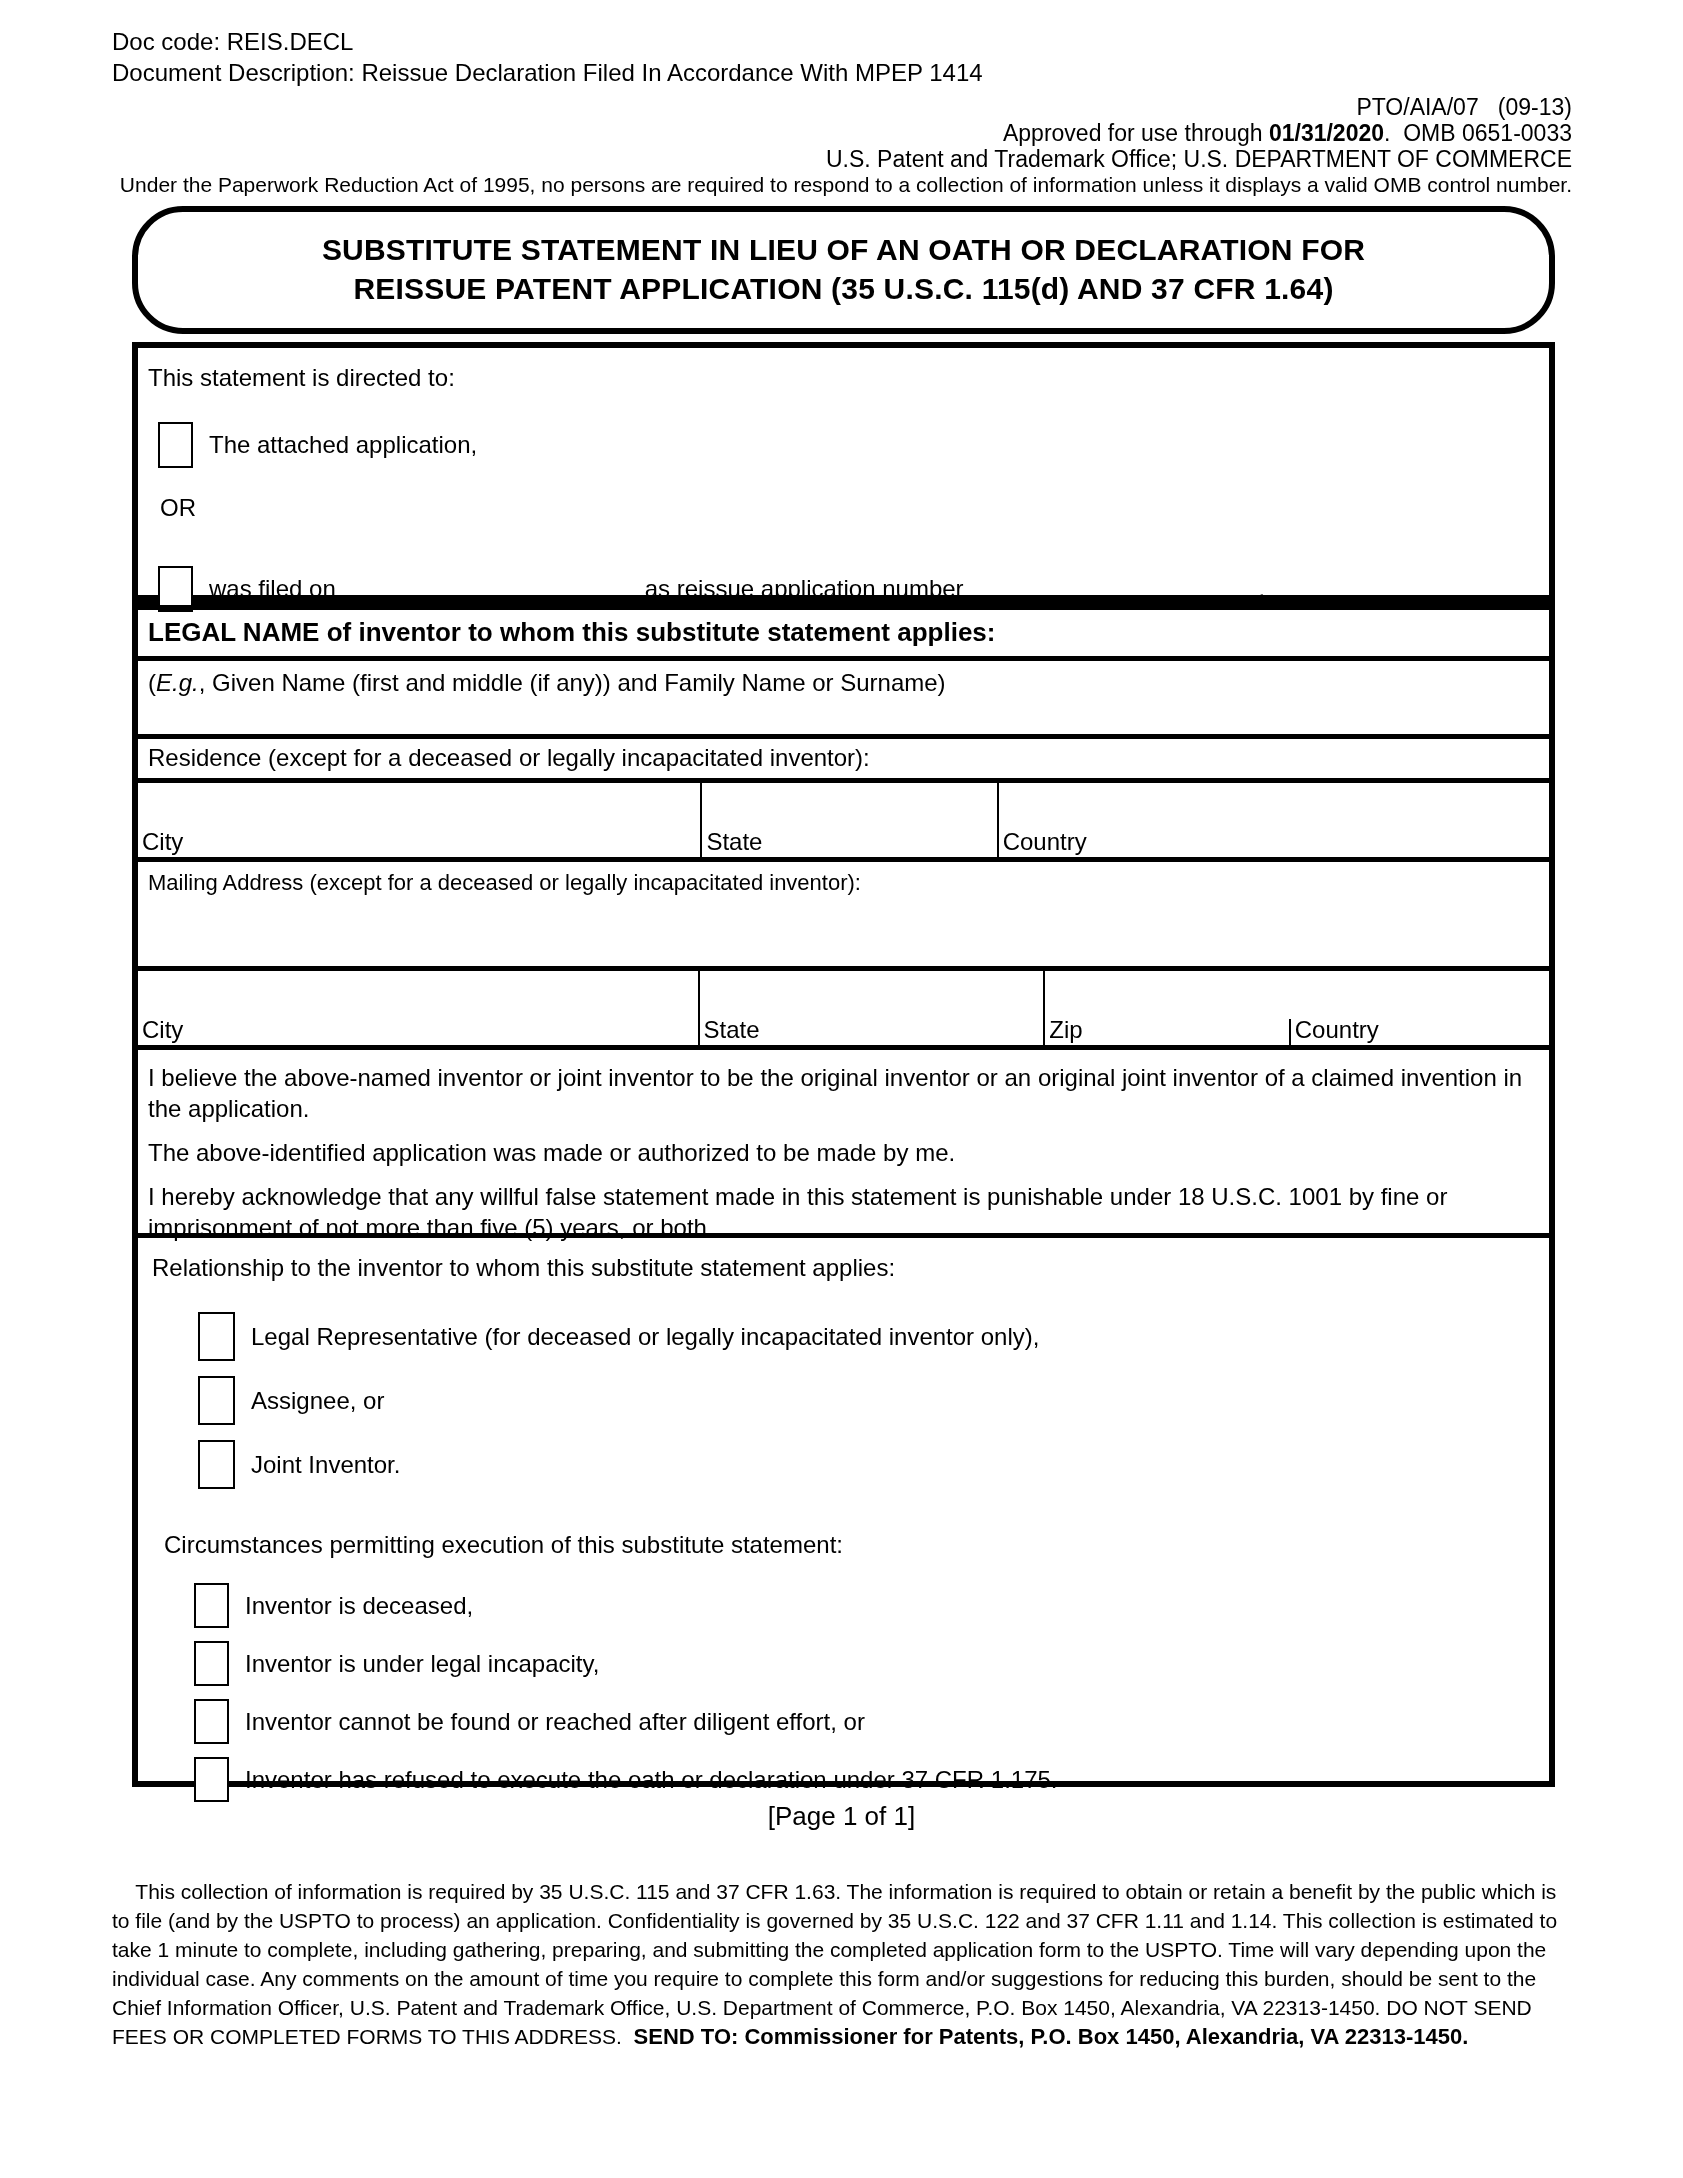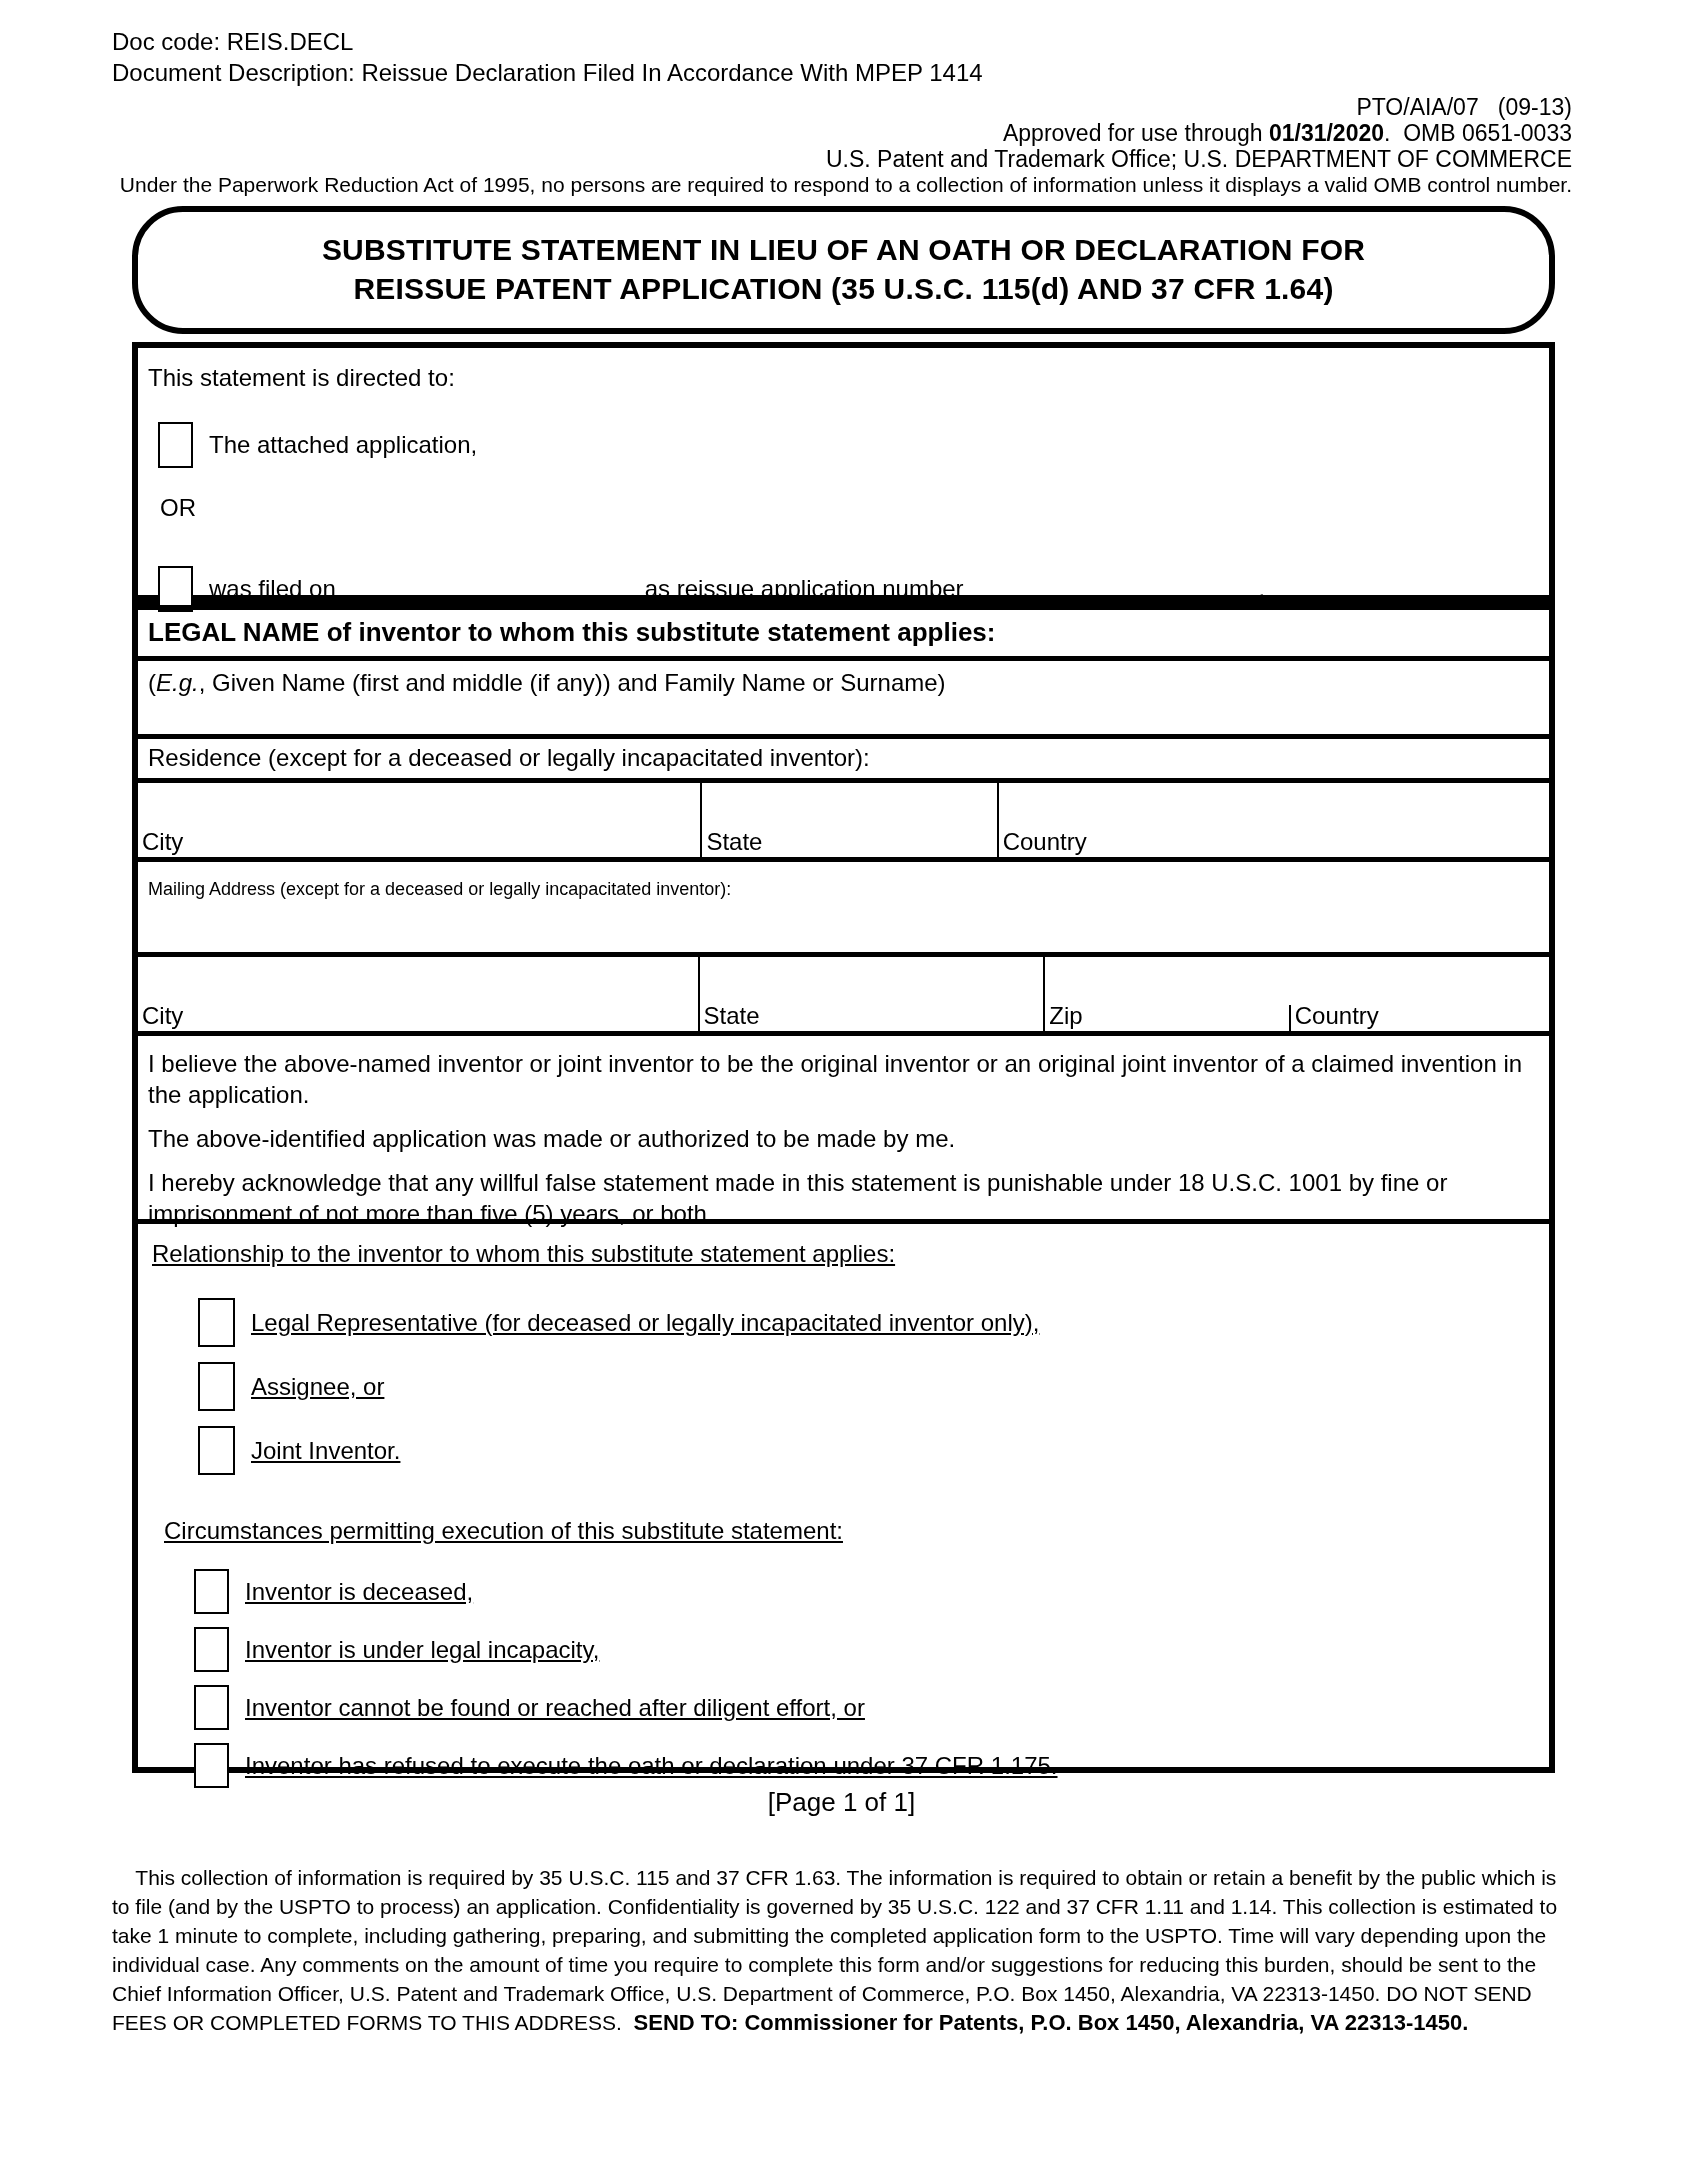--- a/index.html
+++ b/index.html
@@ -48,21 +48,21 @@
     letter-spacing: 0.2px;
   }
 
   
   .form {
     margin: 8px 0 0 132px;
     width: 1423px;
     border: 6px solid #000;
   }
   .row { border-bottom: 5px solid #000; position: relative; }
-  .row:last-child { border-bottom: none; text-decoration: underline; }
+  .row:last-child { border-bottom: none; }
   .gap-row { height: 3px; border-bottom: 5px solid #000; }
 
   
   .ti-row { display: flex; height: 134px; }
   .ti-label {
     width: 103px;
     border-right: 5px solid #000;
     padding: 10px 8px 0 10px;
     font-weight: bold;
     font-size: 24px;
@@ -113,21 +113,21 @@
     border-right: 2px solid #000;
     display: flex;
     align-items: flex-end;
     padding: 0 0 1px 4px;
     font-size: 24px;
   }
   .col-cell:last-child { border-right: none; }
   .res-city { width: 40%; }
   .res-state { width: 21%; }
   .res-country { width: 39%; }
-  .mail-bar { height: 95px; padding: 17px 10px 0 10px; font-size: 18px; }
+  .mail-bar { height: 109px; padding: 8px 10px 0 10px; font-size: 22px; }
   .mail-city { width: 39.8%; }
   .mail-state { width: 24.5%; }
   .mail-zip { width: 17.4%; margin-top: 48px; }
   .mail-country { width: 18.3%; }
 
   
   .beliefs-row { height: 188px; padding: 12px 14px 0 10px; font-size: 24px; line-height: 31px; }
   .beliefs-row p { margin-bottom: 13px; }
 
   

